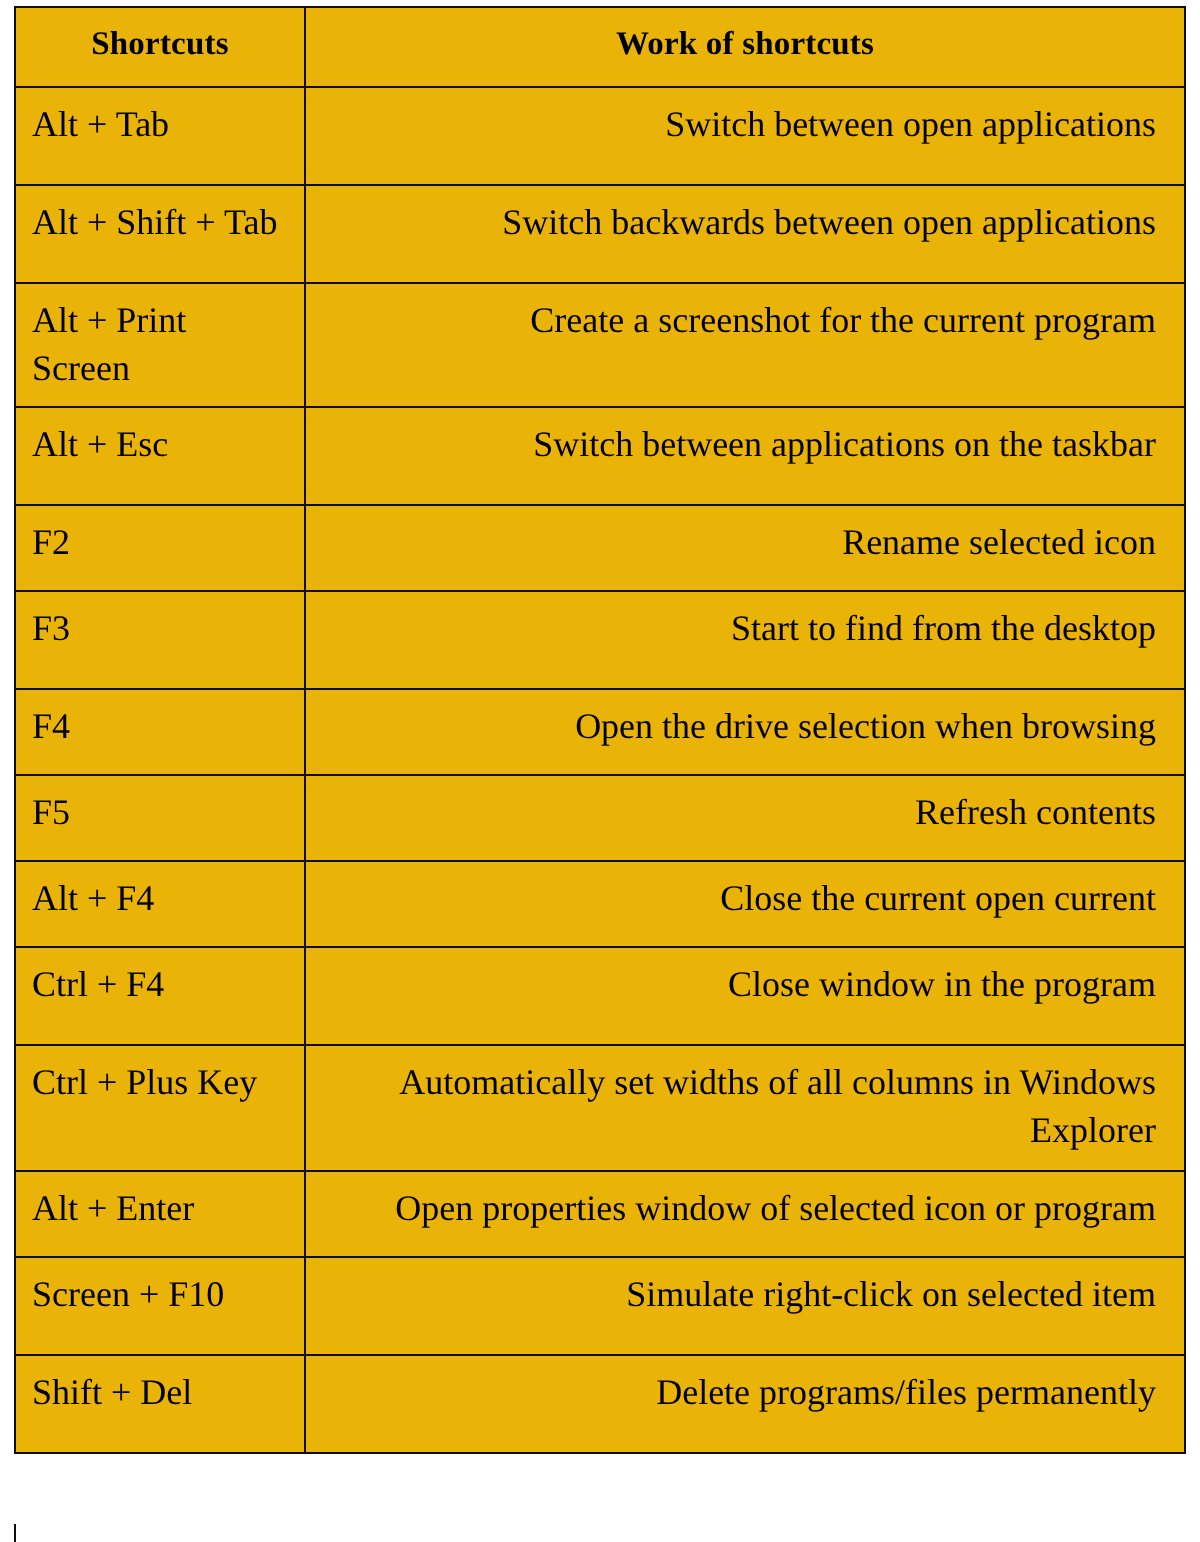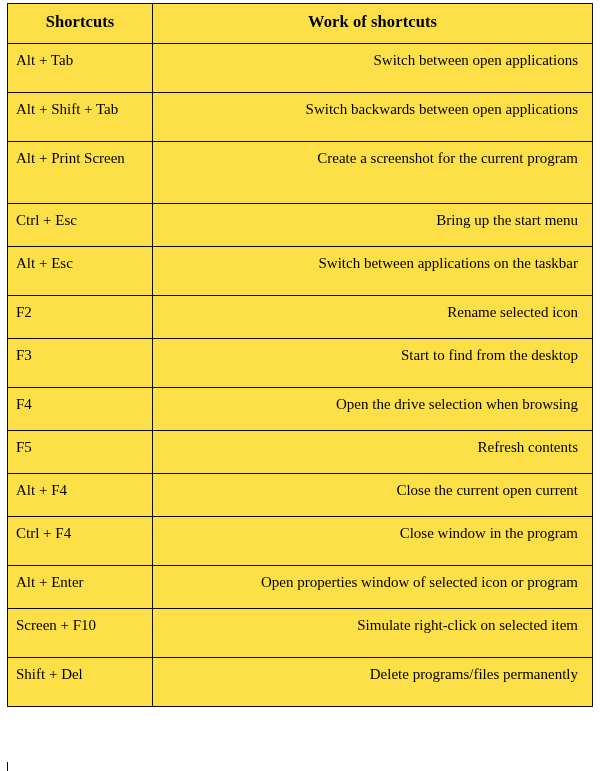--- a/index.html
+++ b/index.html
@@ -33,35 +33,35 @@
     background: #ffffff;
   }
 
   .shortcuts-table col.col-shortcut { width: 145px; }
   .shortcuts-table col.col-work { width: 440px; }
 
   .shortcuts-table th,
   .shortcuts-table td {
     border: 1.4px solid #0d0d0d;
     vertical-align: top;
-    background: #fde047;
+    background: #eab308;
   }
 
   .shortcuts-table thead th {
     text-align: center;
     font-weight: bold;
     font-size: 16.5px;
     line-height: 1.2;
     padding: 8px 6px 11px 6px;
     letter-spacing: 0.1px;
   }
 
   .shortcuts-table tbody td {
     font-weight: normal;
-    font-size: 15px;
+    font-size: 18px;
     line-height: 1.32;
     padding: 7px 8px 7px 9px;
   }
 
   .shortcuts-table tbody td.cell-shortcut {
     padding-left: 8px;
   }
 
   .shortcuts-table tbody td.cell-work {
     padding-left: 10px;
@@ -106,24 +106,20 @@
           <td class="cell-work">Switch between open applications</td>
         </tr>
         <tr class="row-medium">
           <td class="cell-shortcut">Alt + Shift + Tab</td>
           <td class="cell-work">Switch backwards between open applications</td>
         </tr>
         <tr class="row-tall">
           <td class="cell-shortcut">Alt + Print Screen</td>
           <td class="cell-work">Create a screenshot for the current program</td>
         </tr>
-        <tr class="row-single">
-          <td class="cell-shortcut">Ctrl + Esc</td>
-          <td class="cell-work">Bring up the start menu</td>
-        </tr>
         <tr class="row-medium">
           <td class="cell-shortcut">Alt + Esc</td>
           <td class="cell-work">Switch between applications on the taskbar</td>
         </tr>
         <tr class="row-single">
           <td class="cell-shortcut">F2</td>
           <td class="cell-work">Rename selected icon</td>
         </tr>
         <tr class="row-medium">
           <td class="cell-shortcut">F3</td>
@@ -138,20 +134,24 @@
           <td class="cell-work">Refresh contents</td>
         </tr>
         <tr class="row-single">
           <td class="cell-shortcut">Alt + F4</td>
           <td class="cell-work">Close the current open current</td>
         </tr>
         <tr class="row-medium">
           <td class="cell-shortcut">Ctrl + F4</td>
           <td class="cell-work">Close window in the program</td>
         </tr>
+        <tr class="row-tall">
+          <td class="cell-shortcut">Ctrl + Plus Key</td>
+          <td class="cell-work">Automatically set widths of all columns in Windows Explorer</td>
+        </tr>
         <tr class="row-single">
           <td class="cell-shortcut">Alt + Enter</td>
           <td class="cell-work">Open properties window of selected icon or program</td>
         </tr>
         <tr class="row-medium">
           <td class="cell-shortcut">Screen + F10</td>
           <td class="cell-work">Simulate right-click on selected item</td>
         </tr>
         <tr class="row-medium">
           <td class="cell-shortcut">Shift + Del</td>

